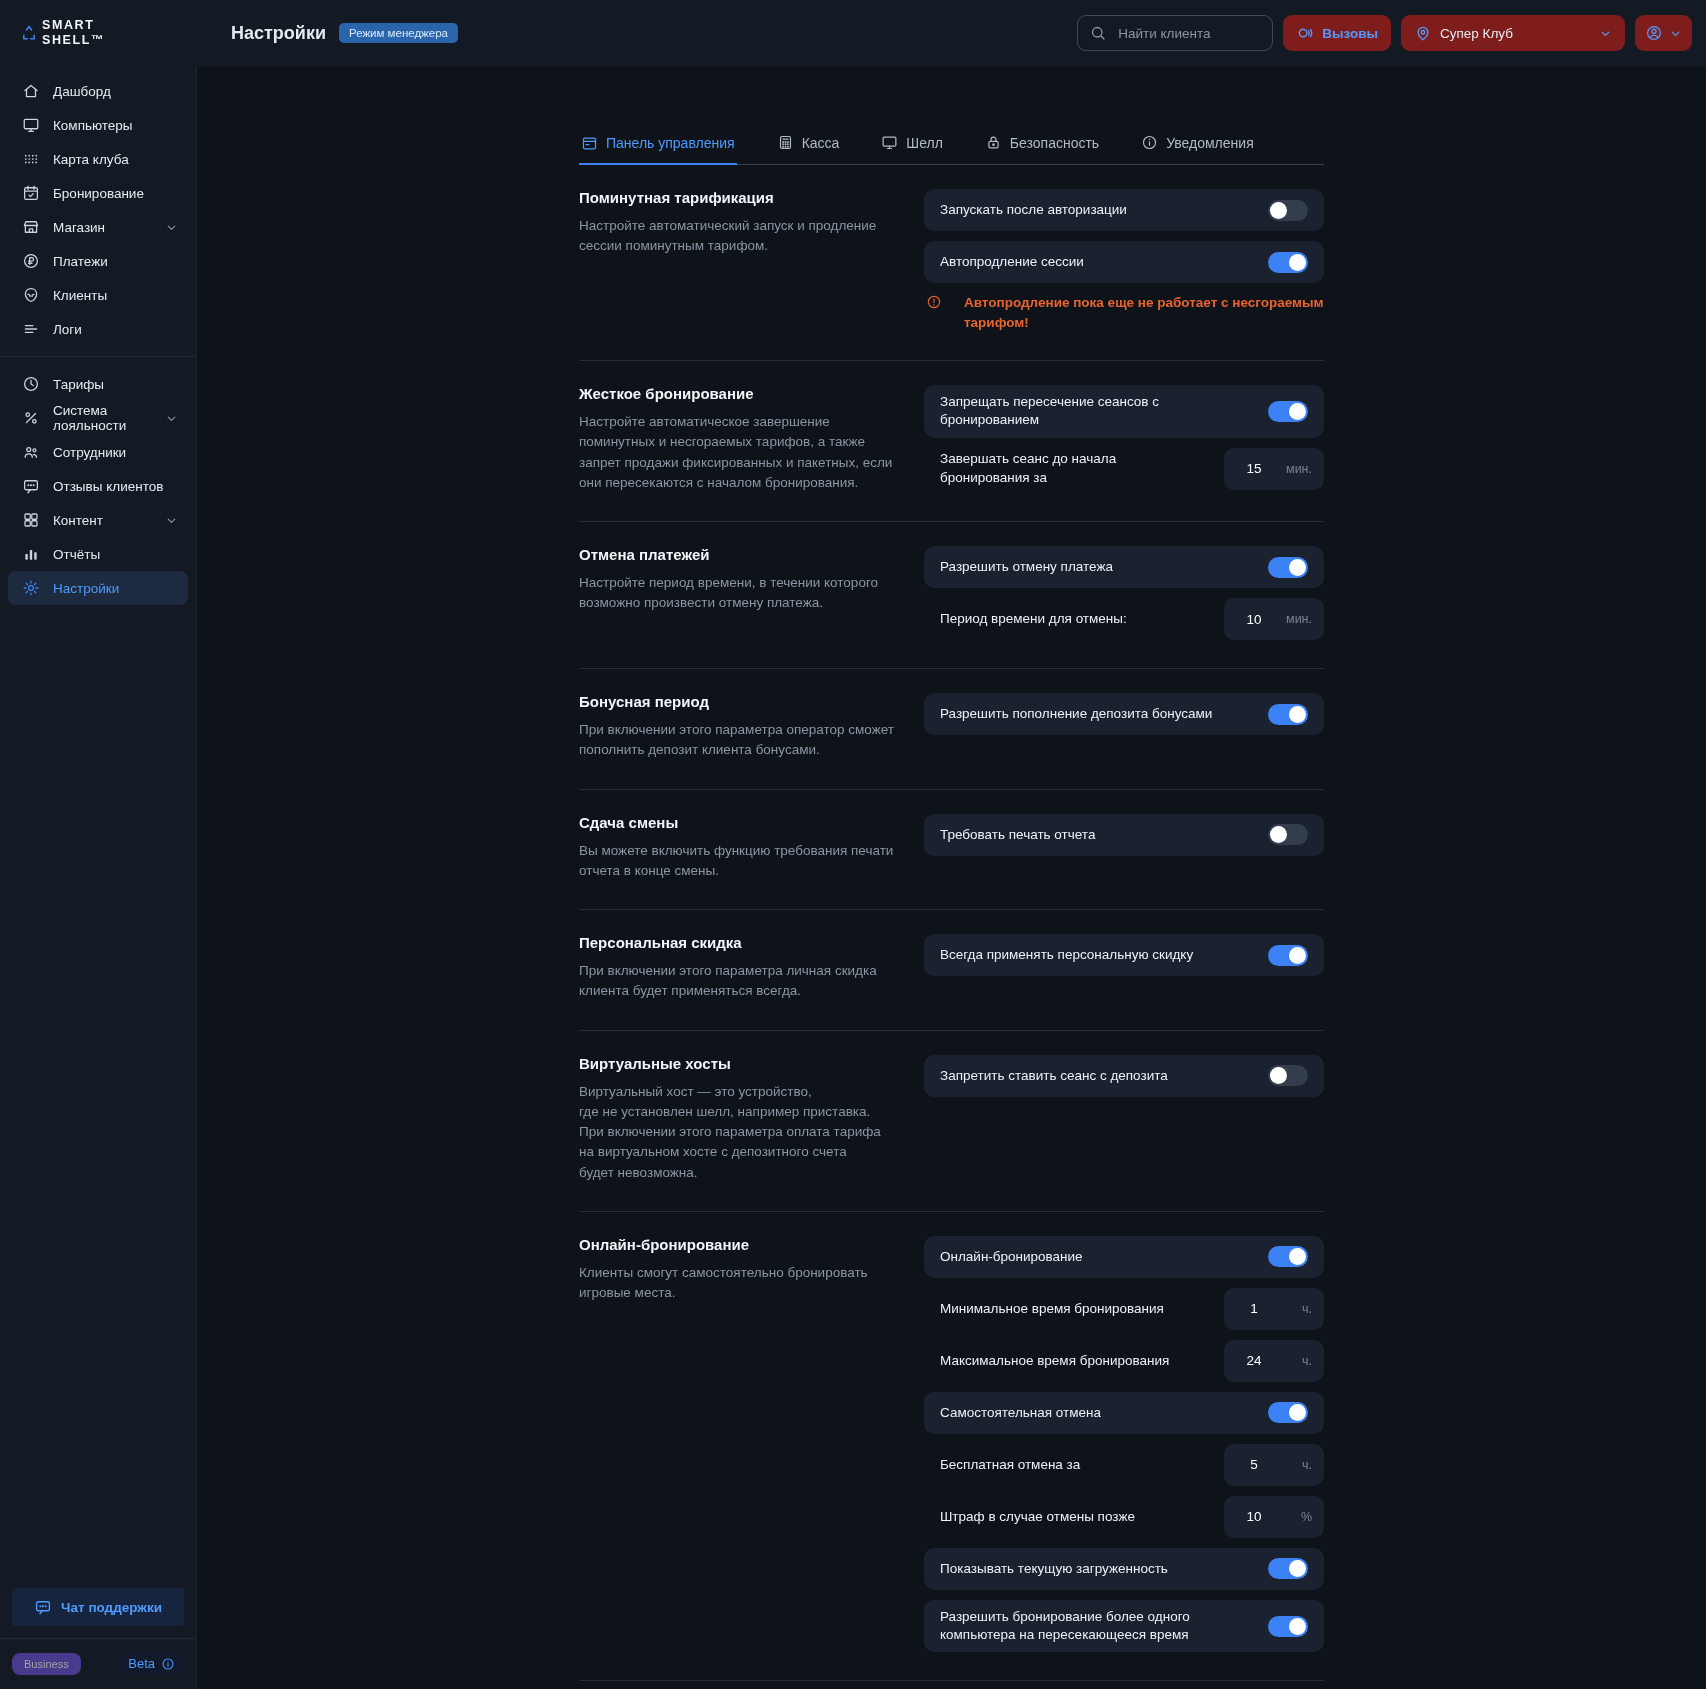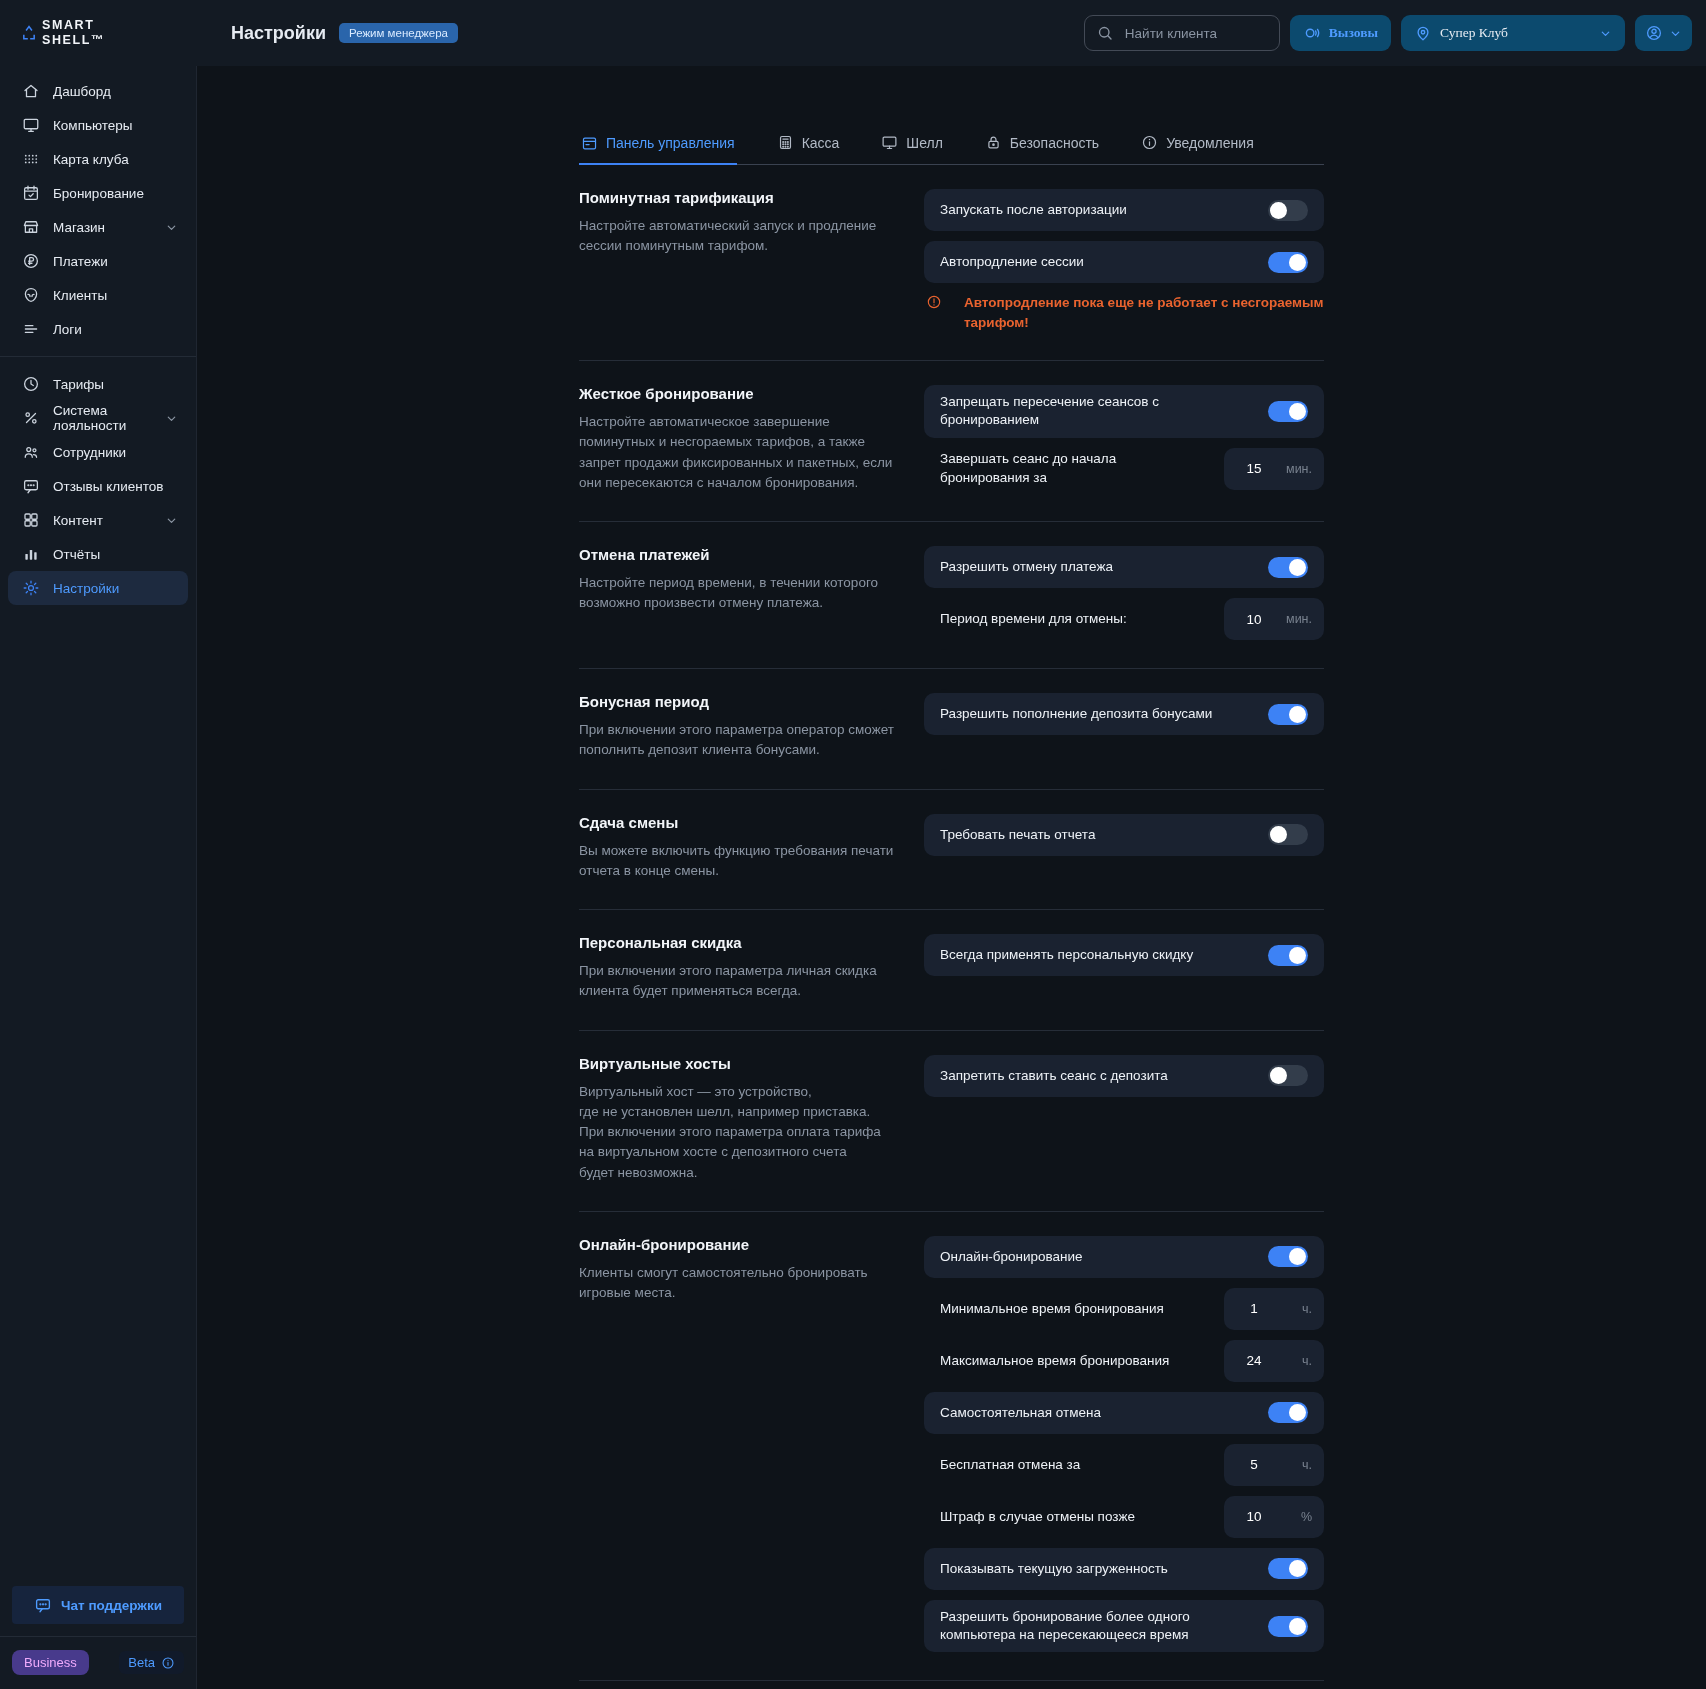--- a/index.html
+++ b/index.html
@@ -16,21 +16,21 @@
   .logo { width:197px; flex:none; display:flex; align-items:center; gap:4px; padding-left:20px; }
   .logo-icon svg { width:36px; height:36px; display:block; }
   .logo-text { display:flex; flex-direction:column; font-size:12.5px; font-weight:700; letter-spacing:1.6px; line-height:1.18; color:#f2f5f9; }
   .title-wrap { display:flex; align-items:center; gap:13px; margin-left:34px; }
   .page-title { font-size:18px; font-weight:700; margin:0; }
   .mode-badge { background:#2a65ab; color:#d9eaff; font-size:11.5px; padding:4px 10px; border-radius:5px; white-space:nowrap; }
   .header-right { margin-left:auto; display:flex; align-items:center; gap:10px; }
   .search { display:flex; align-items:center; gap:9px; width:196px; height:36px; border:1px solid #434a56; border-radius:9px; padding:0 11px; color:#8b95a3; background:transparent; }
   .search-input { background:none; border:none; outline:none; color:#e6ebf2; font-size:13.5px; width:100%; font-family:inherit; }
   .search-input::placeholder { color:#8b95a3; }
-  .hbtn { display:flex; align-items:center; gap:8px; height:36px; border-radius:9px; background:#0c4a6e; color:#4e9bff; font-size:13.5px; font-weight:700; padding:0 13px; border:none; cursor:pointer; font-family:Liberation Serif, serif; }
+  .hbtn { display:flex; align-items:center; gap:8px; height:36px; border-radius:9px; background:#7f1d1d; color:#4e9bff; font-size:13.5px; font-weight:700; padding:0 13px; border:none; cursor:pointer; font-family:Liberation Sans, sans-serif; }
   .club { width:224px; color:#e6ebf2; font-weight:400; }
   .club .chev { margin-left:auto; color:#4e9bff; }
   .avatar { padding:0 10px; gap:6px; }
 
   
   .icon { display:inline-flex; flex:none; align-items:center; justify-content:center; }
   .icon svg { width:18px; height:18px; display:block; }
   .chev svg { width:13px; height:13px; }
   .tab .icon svg { width:17px; height:17px; }
   .warn-ic svg { width:16px; height:16px; }
@@ -40,21 +40,21 @@
   .side-item { display:flex; align-items:center; gap:13px; height:34px; flex:none; padding:0 10px 0 14px; margin:0 8px; border-radius:8px; color:#e6ebf2; font-size:13.5px; cursor:pointer; }
   .side-item .icon { color:#ccd4de; }
   .side-item .chev { margin-left:auto; color:#8b95a3; }
   .side-item.active { background:#1d2a3f; color:#4e9bff; }
   .side-item.active .icon { color:#3d82f5; }
   .side-divider { height:1px; background:#232b36; margin:10px 0; flex:none; }
   .sidebar-bottom { margin-top:auto; flex:none; }
   .support-btn { display:flex; align-items:center; justify-content:center; gap:9px; height:38px; margin:0 12px 12px; border-radius:4px; background:#16243d; color:#4e9bff; font-size:13.5px; font-weight:700; border:none; cursor:pointer; width:calc(100% - 24px); font-family:inherit; }
   .bottom-divider { height:1px; background:#232b36; }
   .badge-row { display:flex; justify-content:space-between; align-items:center; padding:13px 12px 14px; }
-  .business-badge { background:#483a8c; color:#f0abfc; font-size:13px; padding:5px 12px; border-radius:8px; }
+  .business-badge { background:#483a8c; color:#a3a3a3; font-size:11px; padding:5px 12px; border-radius:8px; }
   .beta-badge { background:#111a2a; color:#4e9bff; font-size:13px; padding:4px 9px; border-radius:6px; display:flex; gap:6px; align-items:center; }
   .beta-badge .icon svg { width:14px; height:14px; }
 
   
   .main { grid-row:2; grid-column:2; background:#0e1319; overflow:hidden; }
   .content-col { width:745px; margin-left:382px; padding-top:30px; }
   .tabs { display:flex; gap:38px; border-bottom:1px solid #3a4250; }
   .tab { display:flex; align-items:center; gap:8px; padding:2px 2px 13px; color:#b2bac6; font-size:14px; cursor:pointer; white-space:nowrap;margin-top:36px; }
   .tab.active { color:#4e9bff; border-bottom:2px solid #3d82f5; margin-bottom:-1px; padding-bottom:11px; }
 

